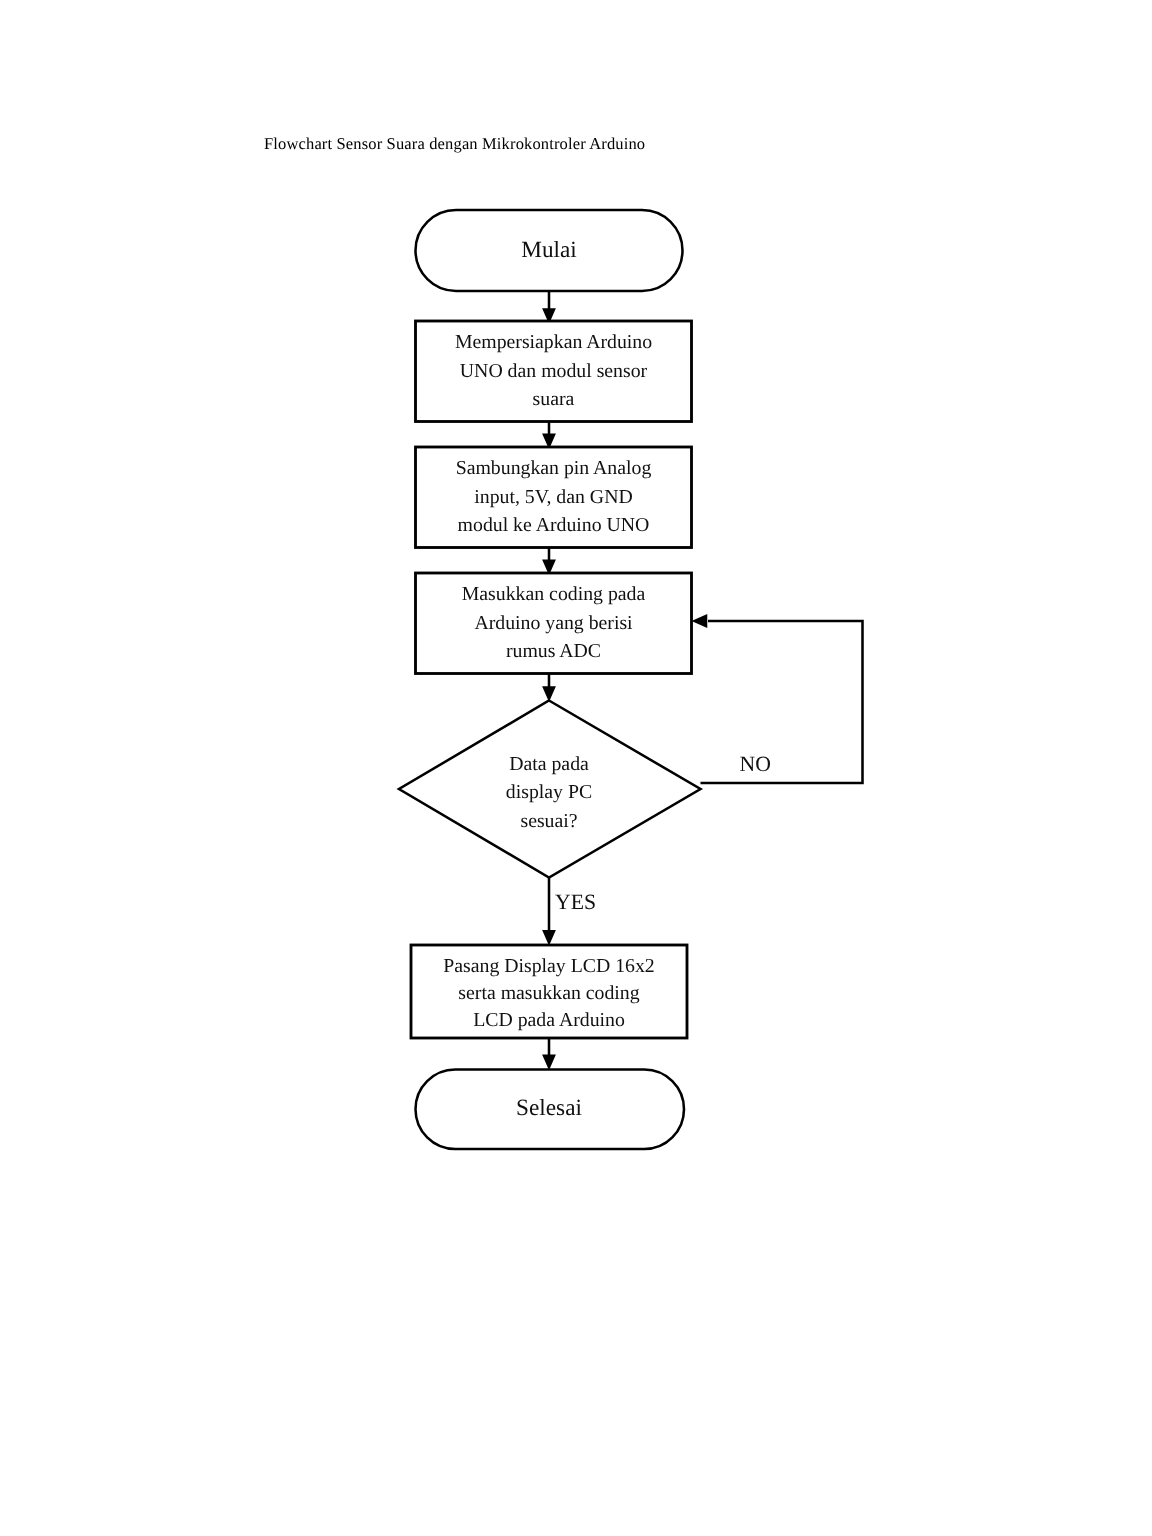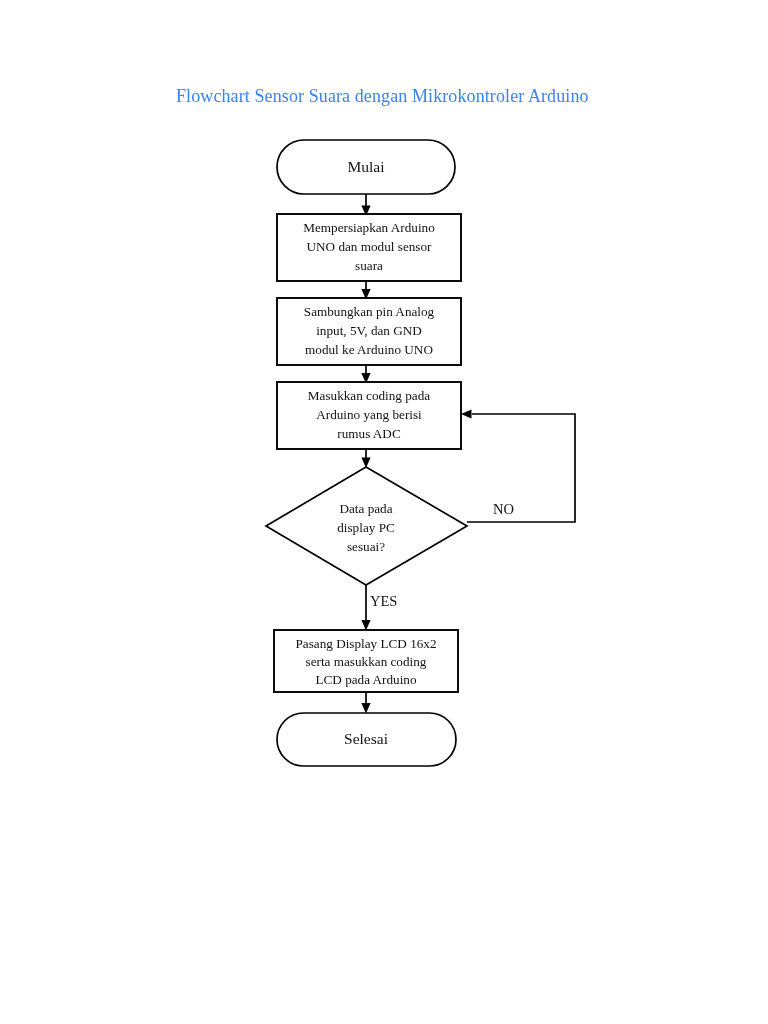--- a/index.html
+++ b/index.html
@@ -19,23 +19,23 @@
     position: absolute;
     inset: 0;
     width: 768px;
     height: 1024px;
     background: #ffffff;
   }
   #chart-title {
     position: absolute;
     left: 176px;
     top: 86px;
-    font-size: 18px;
+    font-size: 11px;
     line-height: 20px;
-    color: #3b82f6;
+    color: #000000;
     white-space: nowrap;
     letter-spacing: 0.1px;
   }
   svg#flow-canvas {
     position: absolute;
     left: 0;
     top: 0;
     width: 768px;
     height: 1024px;
     display: block;

